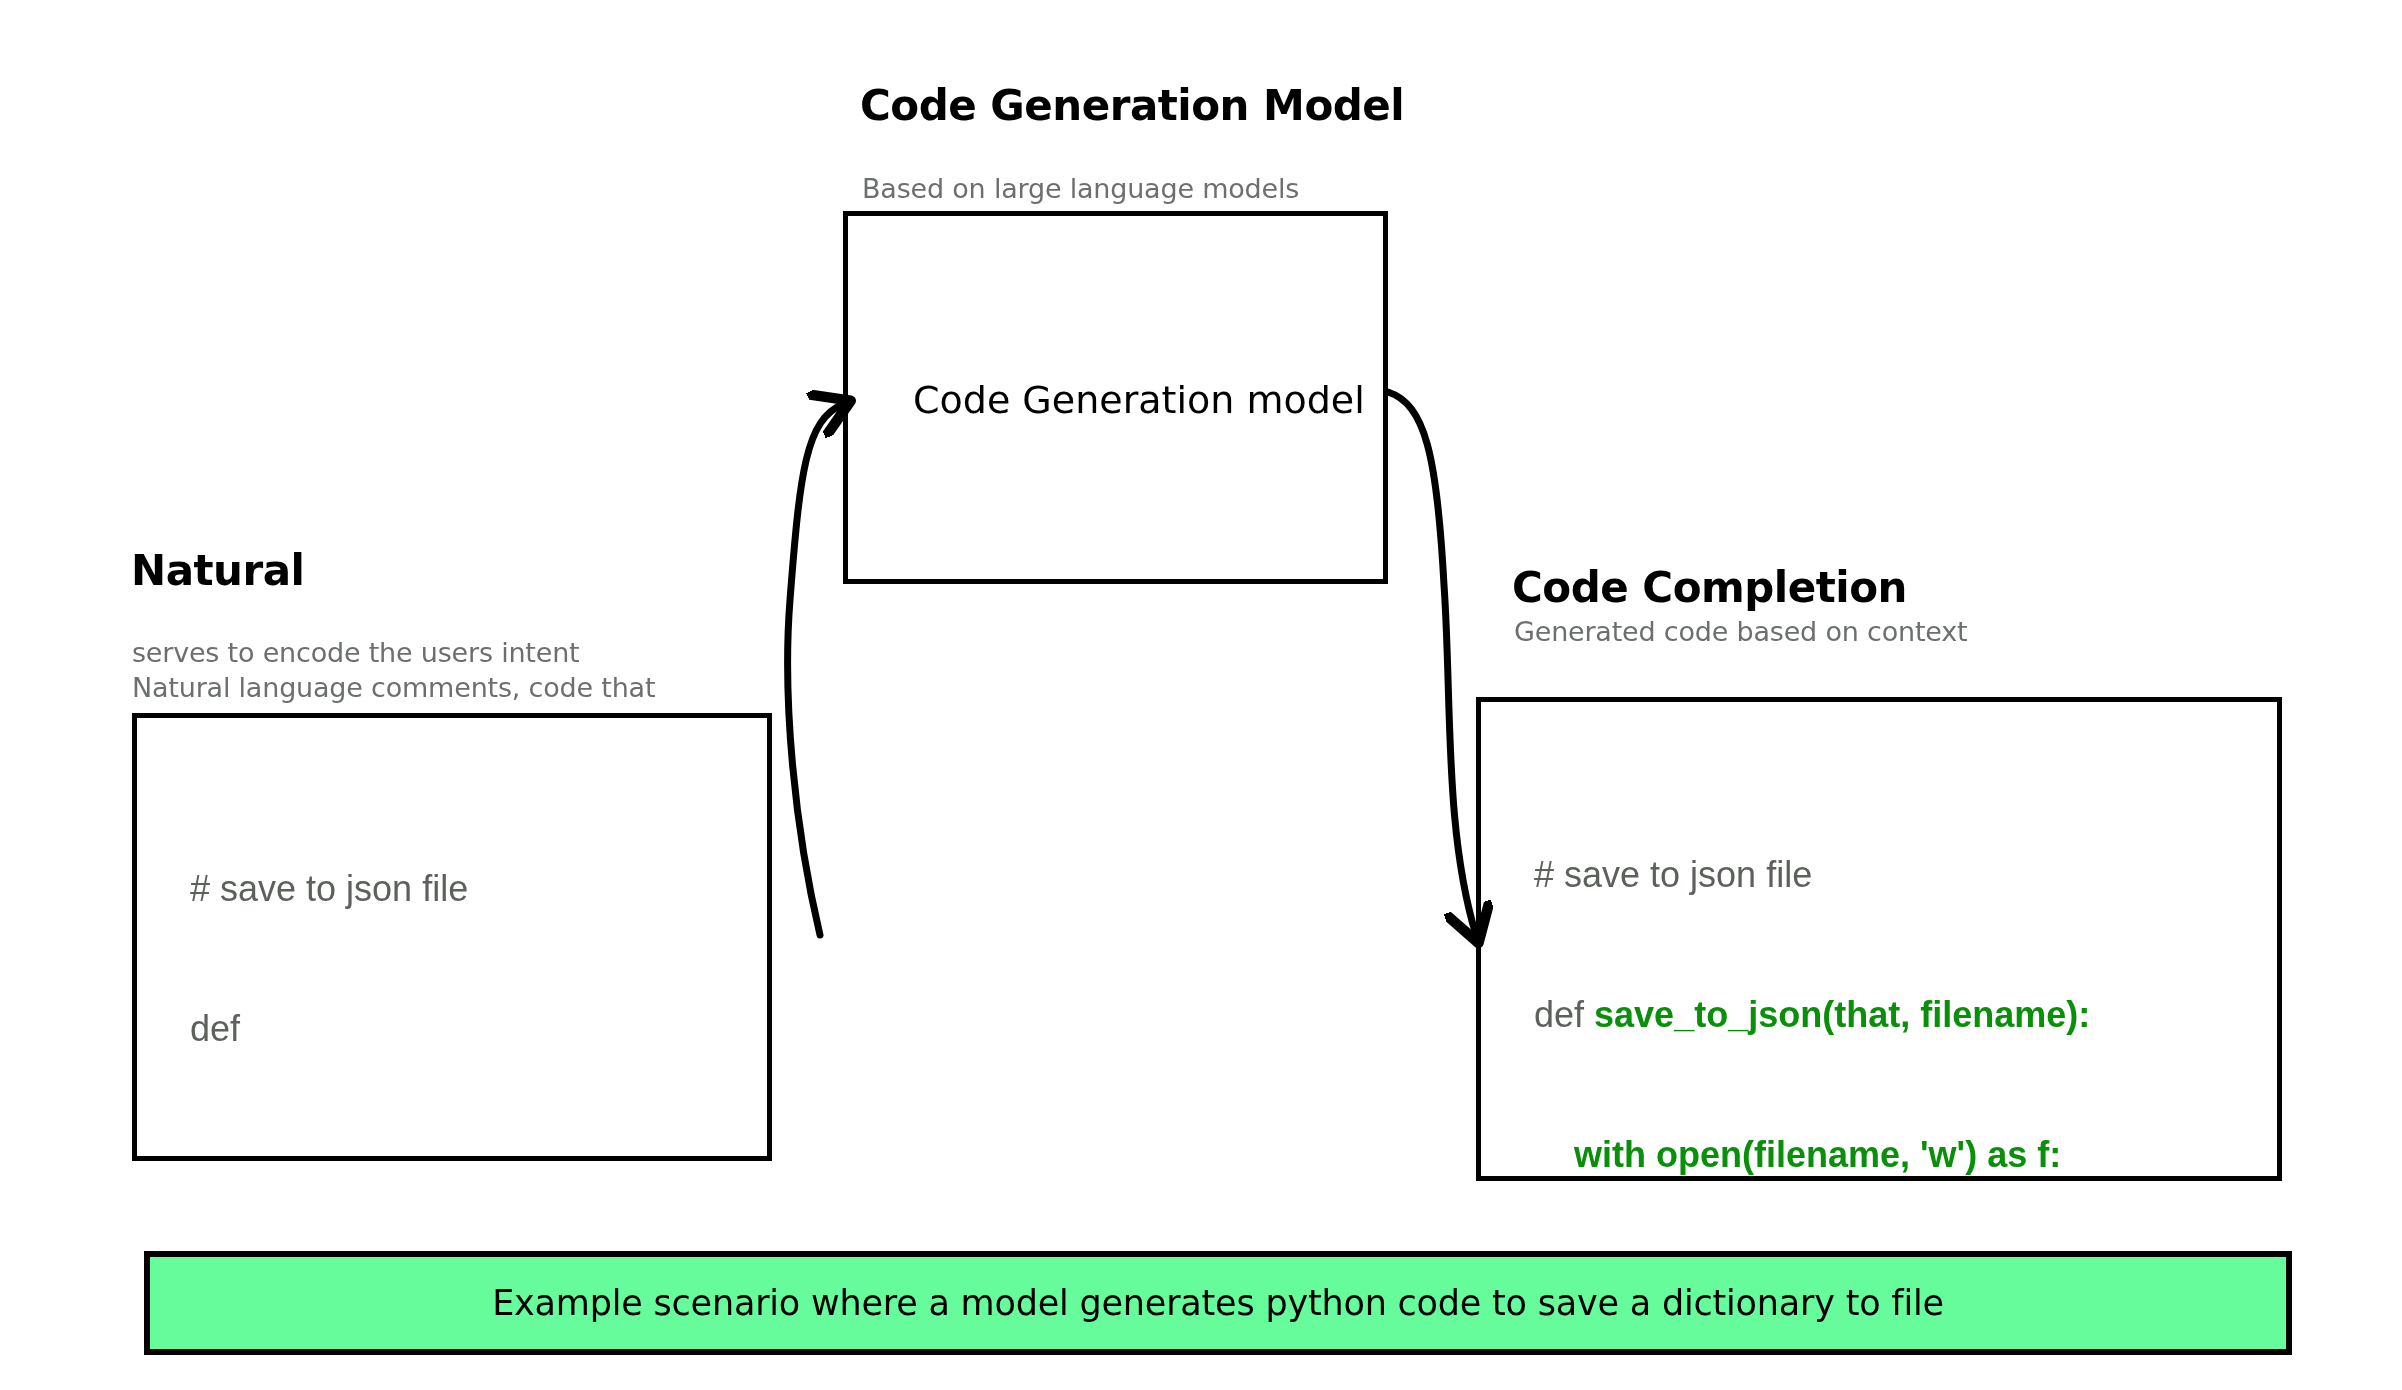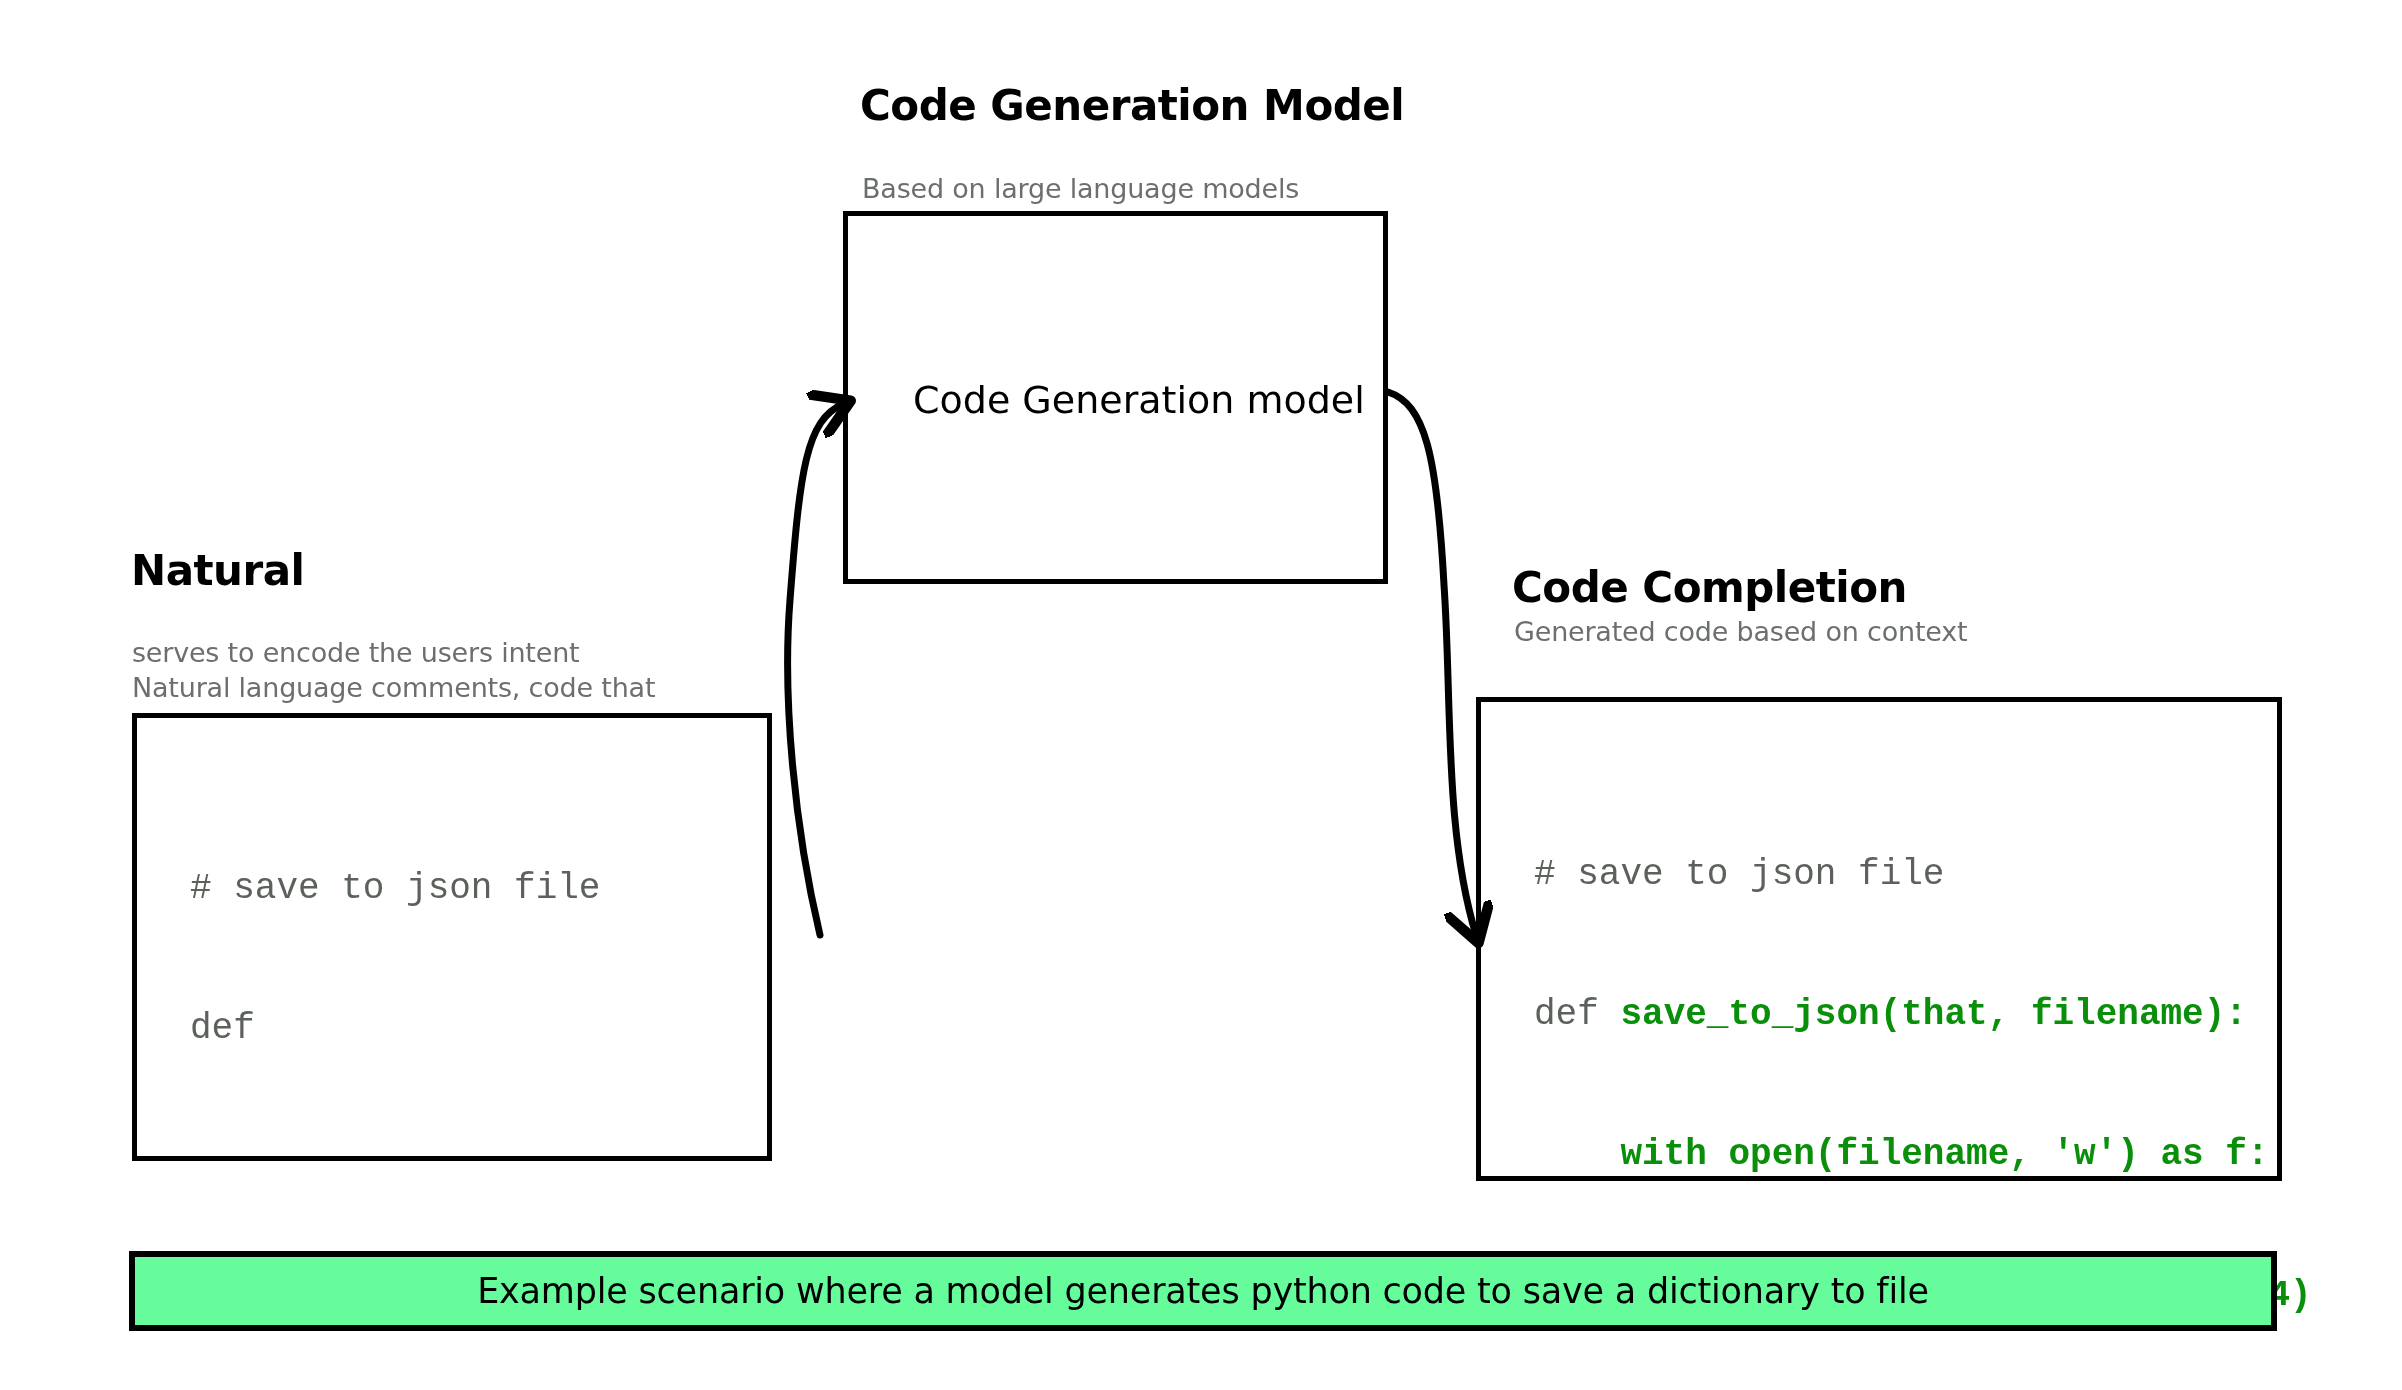--- a/index.html
+++ b/index.html
@@ -49,21 +49,21 @@
 
   .model-label {
     font-family: "DejaVu Sans", sans-serif;
     font-size: 38px;
     color: #000000;
     white-space: nowrap;
   }
 
   
   .code-block {
-    font-family: Liberation Mono, monospace;
+    font-family: Liberation Sans, sans-serif;
     font-size: 36px;
     line-height: 1.30;
     white-space: pre;
   }
   .code-ctx  { color: #5c615c; }
   .code-gen  { color: #0a8f0a; font-weight: 700; }
 
   .code-line { display: block; white-space: pre; }
 
   
@@ -135,17 +135,17 @@
       <marker id="head-r" markerWidth="7" markerHeight="7" refX="4.2" refY="3.5" orient="auto" markerUnits="strokeWidth">
         <path d="M0.4,0.4 L5.4,3.5 L0.4,6.6" fill="none" stroke="#000000" stroke-width="1.5" stroke-linecap="round" stroke-linejoin="round"></path>
       </marker>
     </defs>
 
     <path d="M 820 935 C 795 830, 782 700, 790 600 C 800 470, 806 420, 843 404" fill="none" stroke="#000000" stroke-width="7" stroke-linecap="round" marker-end="url(#head-r)"></path>
 
     <path d="M 1388 392 C 1425 404, 1437 455, 1444 585 C 1452 700, 1444 830, 1476 935" fill="none" stroke="#000000" stroke-width="7" stroke-linecap="round" marker-end="url(#head-r)"></path>
   </svg>
 
-  <div class="abs banner" style="left:129px; top:1251px; width:2148px; height:80px; background:#66fc9b;">
+  <div class="abs banner" style="left:144px; top:1251px; width:2148px; height:104px; background:#66fc9b;">
     <span class="banner-text">Example scenario where a model generates python code to save a dictionary to file</span>
   </div>
 
 </div>
 
 </body></html>

